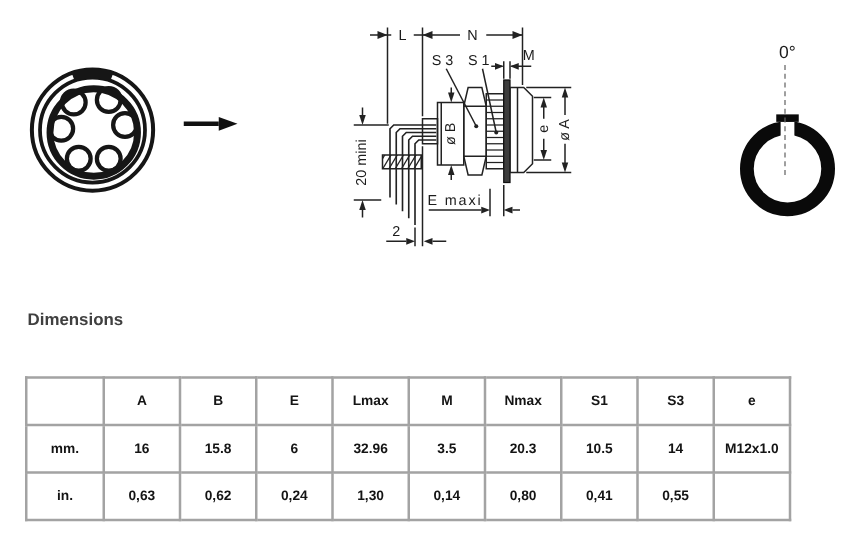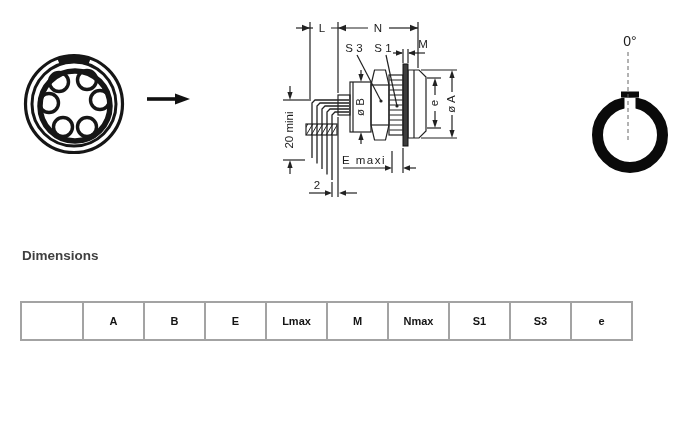--- a/index.html
+++ b/index.html
@@ -236,15 +236,39 @@
       <th>A</th>
       <th>B</th>
       <th>E</th>
       <th>Lmax</th>
       <th>M</th>
       <th>Nmax</th>
       <th>S1</th>
       <th>S3</th>
       <th>e</th>
     </tr>
+    <tr>
+      <td>mm.</td>
+      <td>16</td>
+      <td>15.8</td>
+      <td>6</td>
+      <td>32.96</td>
+      <td>3.5</td>
+      <td>20.3</td>
+      <td>10.5</td>
+      <td>14</td>
+      <td>M12x1.0</td>
+    </tr>
+    <tr>
+      <td>in.</td>
+      <td>0,63</td>
+      <td>0,62</td>
+      <td>0,24</td>
+      <td>1,30</td>
+      <td>0,14</td>
+      <td>0,80</td>
+      <td>0,41</td>
+      <td>0,55</td>
+      <td></td>
+    </tr>
   </tbody>
     </table>
 </div>
 
 </body></html>

